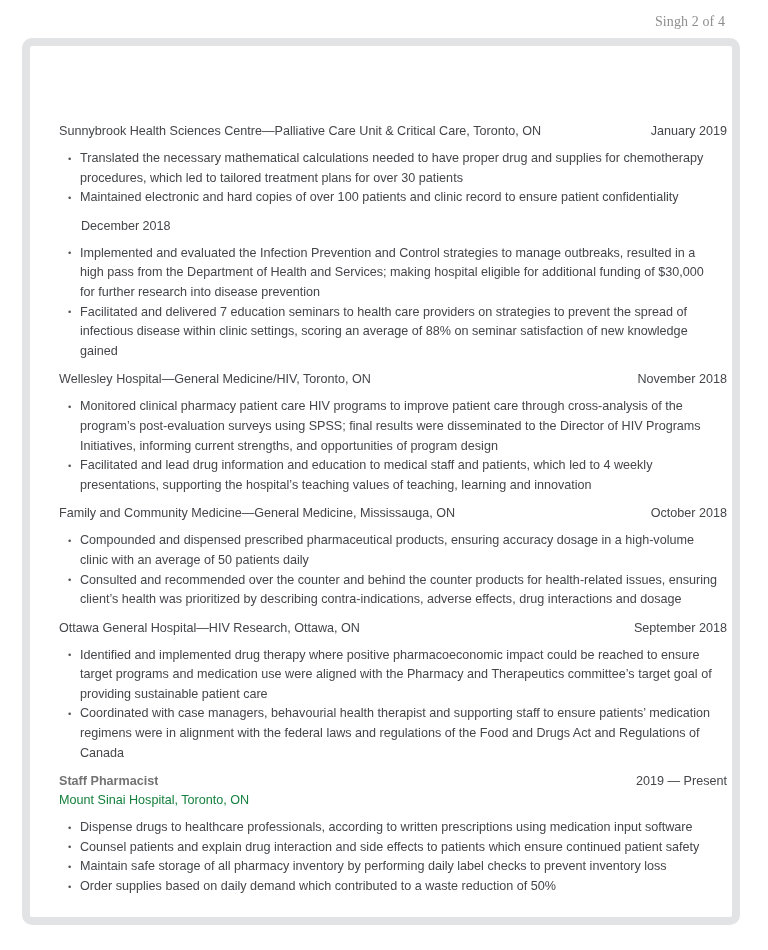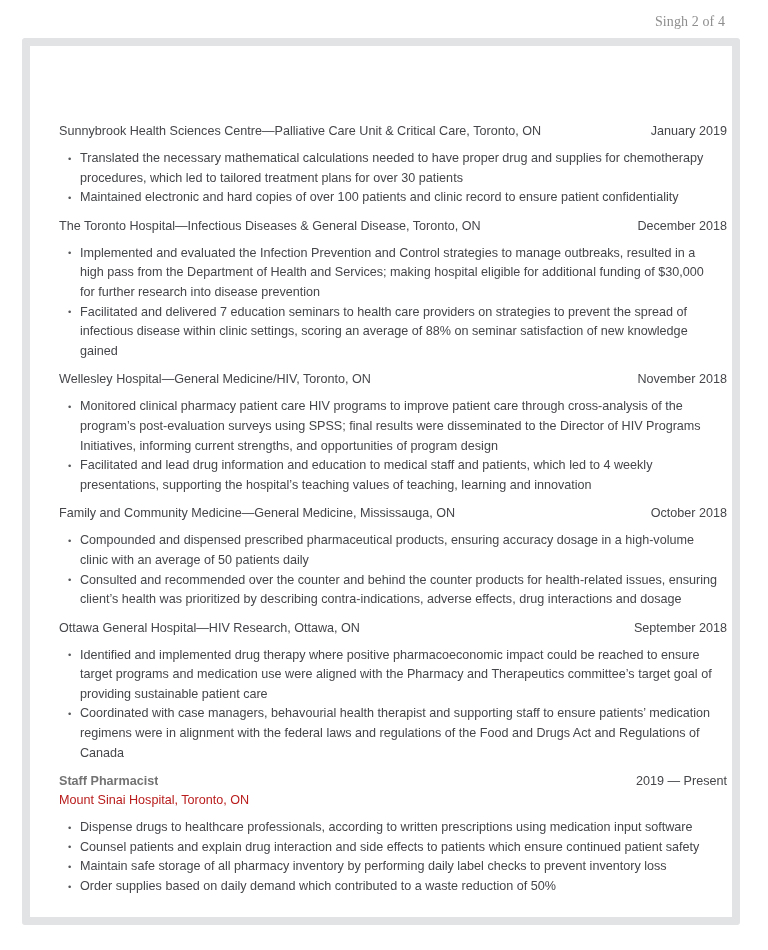--- a/index.html
+++ b/index.html
@@ -36,21 +36,21 @@
 
   
   .page-sheet {
     position: absolute;
     left: 22px;
     top: 38px;
     width: 718px;
     height: 887px;
     background: #ffffff;
     border: 8px solid #e2e3e5;
-    border-radius: 3px;
+    border-radius: 10px;
     box-sizing: border-box;
   }
 
   .page-body {
     position: absolute;
     left: 29px;
     top: 76px;
     width: 668px;
   }
 
@@ -82,21 +82,21 @@
   .entry-date {
     flex: 0 0 auto;
     text-align: right;
     padding-left: 14px;
     margin-left: 8px;
   }
 
   .entry-sub {
     font-size: 12.6px;
     line-height: 19px;
-    color: #b91c1c;
+    color: #15803d;
   }
 
   .bullets {
     list-style: none;
     margin: 8px;
     padding: 0;
   }
   .bullets li {
     position: relative;
     padding-left: 13px;
@@ -130,21 +130,20 @@
             <span class="entry-title">Sunnybrook Health Sciences Centre—Palliative Care Unit &amp; Critical Care, Toronto, ON</span>
             <span class="entry-date">January 2019</span>
           </div>
           <ul class="bullets">
             <li>Translated the necessary mathematical calculations needed to have proper drug and supplies for chemotherapy procedures, which led to tailored treatment plans for over 30 patients</li>
             <li>Maintained electronic and hard copies of over 100 patients and clinic record to ensure patient confidentiality</li>
           </ul>
         </div>
         <div class="entry">
           <div class="entry-head">
-            <span class="entry-title">The Toronto Hospital—Infectious Diseases &amp; General Disease, Toronto, ON</span>
             <span class="entry-date">December 2018</span>
           </div>
           <ul class="bullets">
             <li>Implemented and evaluated the Infection Prevention and Control strategies to manage outbreaks, resulted in a high pass from the Department of Health and Services; making hospital eligible for additional funding of $30,000 for further research into disease prevention</li>
             <li>Facilitated and delivered 7 education seminars to health care providers on strategies to prevent the spread of infectious disease within clinic settings, scoring an average of 88% on seminar satisfaction of new knowledge gained</li>
           </ul>
         </div>
         <div class="entry">
           <div class="entry-head">
             <span class="entry-title">Wellesley Hospital—General Medicine/HIV, Toronto, ON</span>

